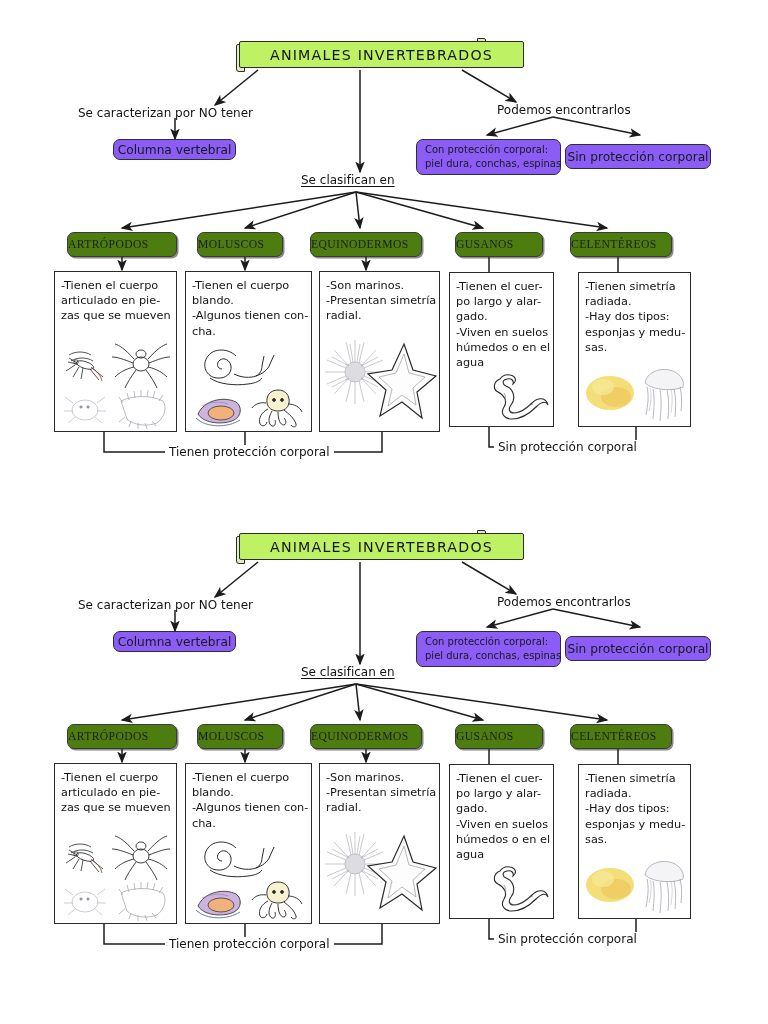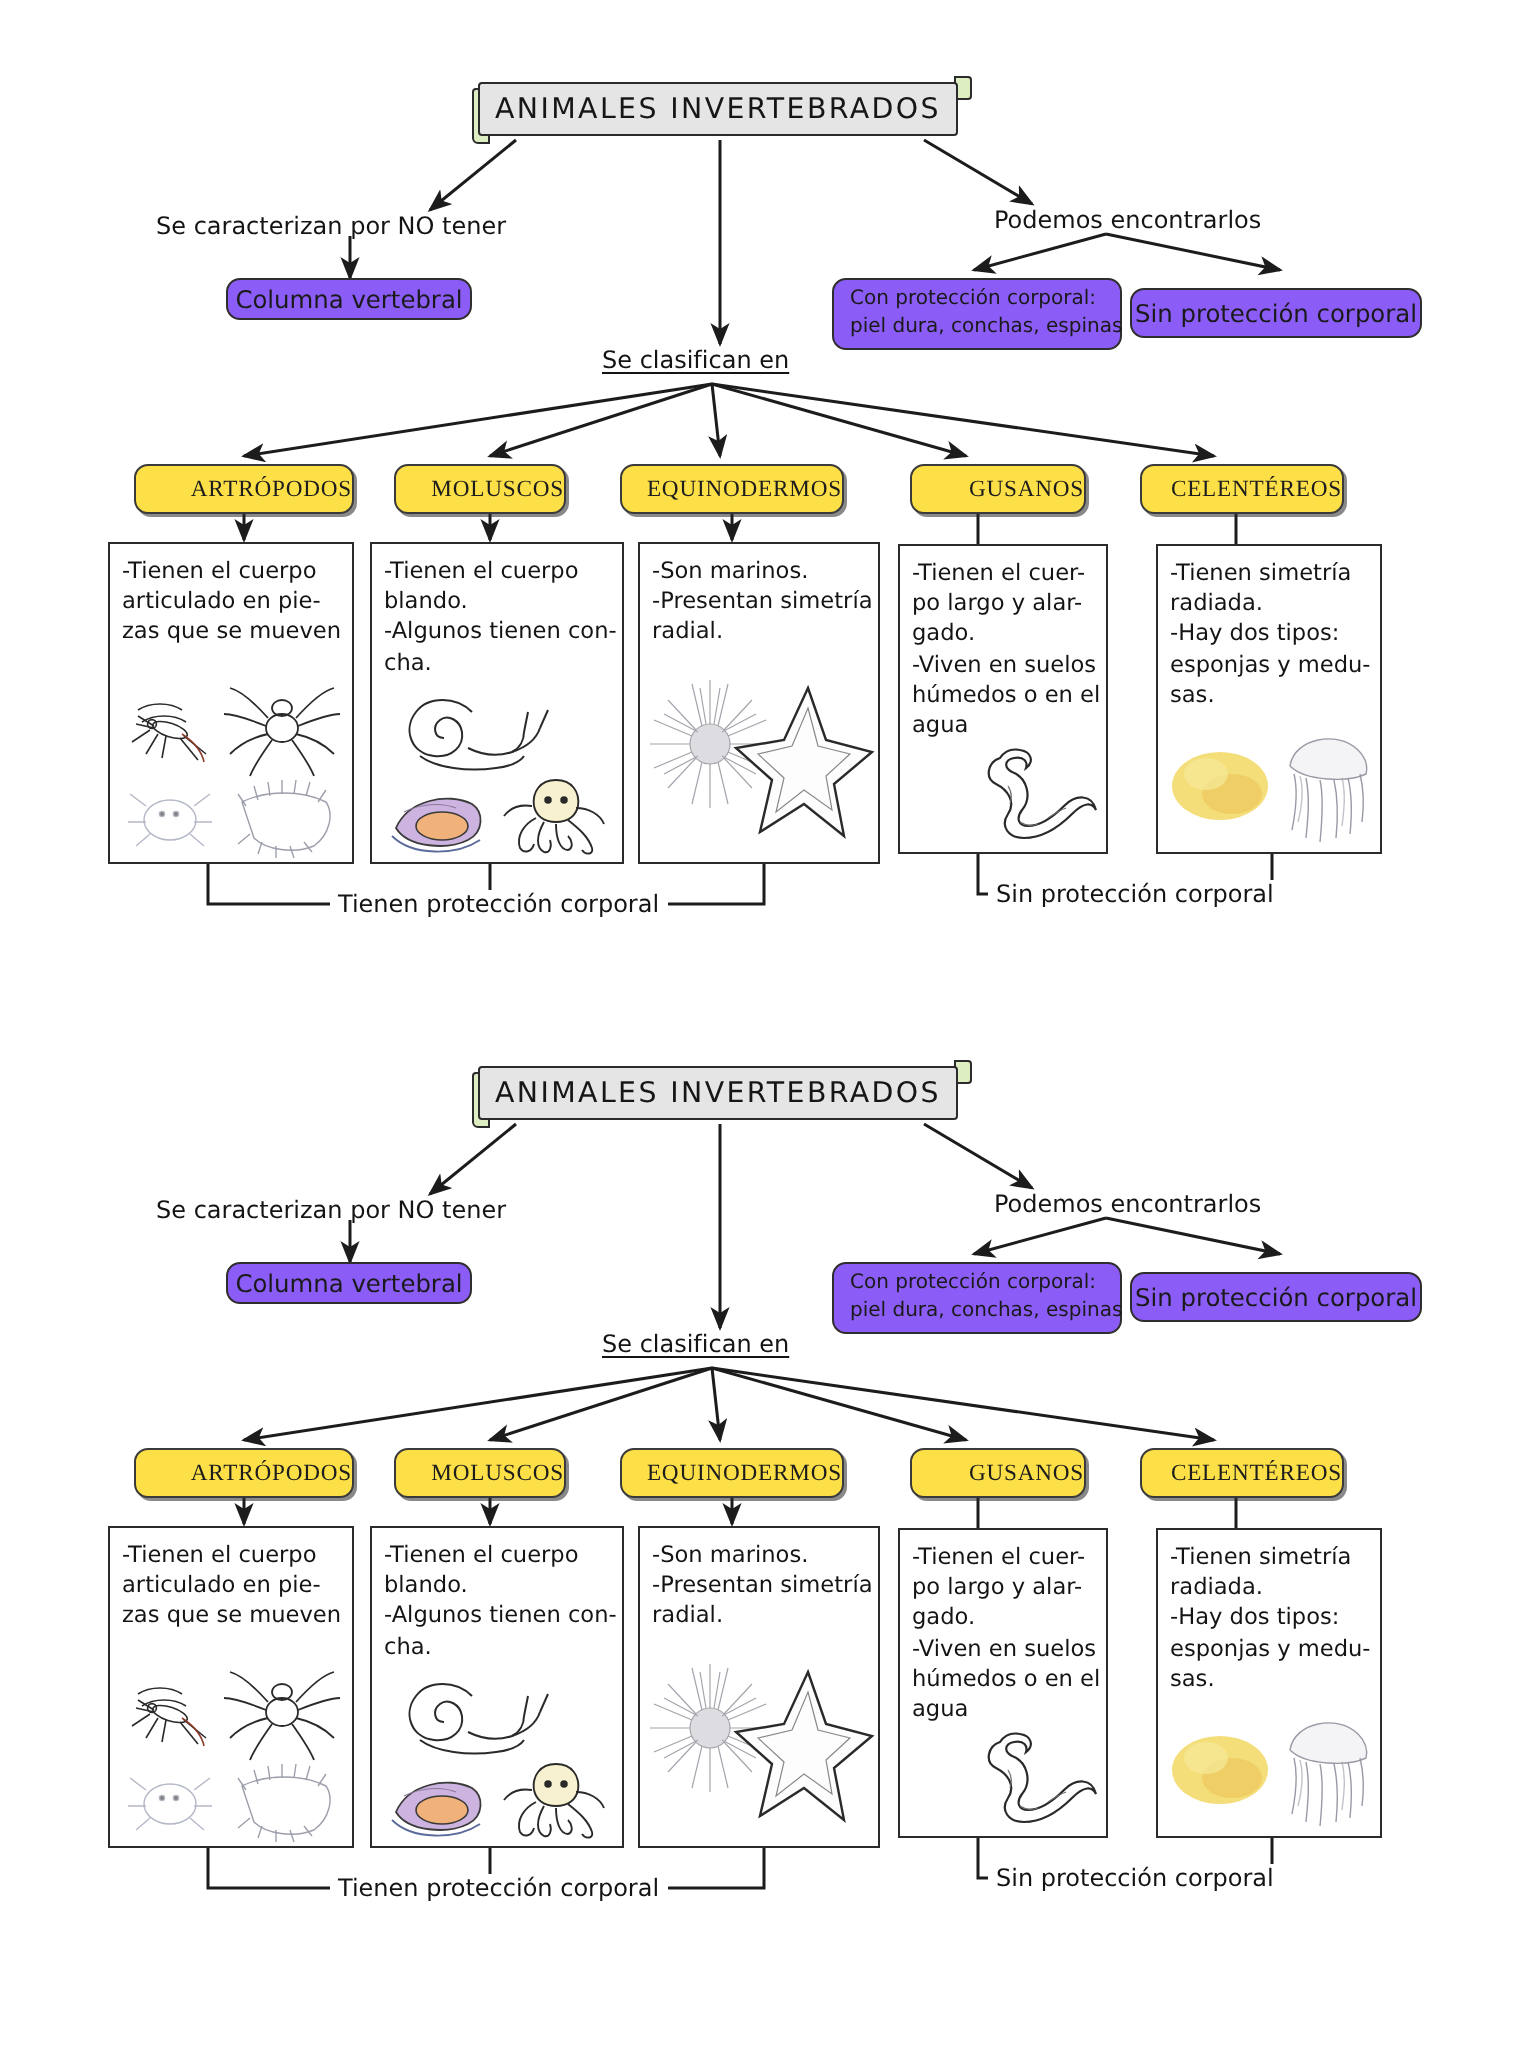--- a/index.html
+++ b/index.html
@@ -13,22 +13,22 @@
   .page{position:relative;width:768px;height:1024px;background:#fff;}
 
   
   .diagram{position:absolute;left:0;width:768px;height:480px;}
 
   
   .links{position:absolute;left:0;top:0;width:768px;height:480px;overflow:visible;}
 
   
   .banner{
-    position:absolute;left:239px;top:41px;width:240px;height:27px;
-    background:#e5e5e5;border:1.6px solid #2b2b2b;border-radius:2px;
+    position:absolute;left:239px;top:41px;width:285px;height:27px;
+    background:#bef264;border:1.6px solid #2b2b2b;border-radius:2px;
     display:flex;align-items:center;justify-content:center;
     box-sizing:border-box;
   }
   .banner-text{
     font-size:14.2px;letter-spacing:1.2px;color:#161616;
     font-family:"DejaVu Sans", sans-serif;font-weight:500;white-space:nowrap;
   }
   .banner-curl{
     position:absolute;border:1.5px solid #2b2b2b;background:#ddeec2;
   }
@@ -48,23 +48,23 @@
     background:#8b5cf6;box-sizing:border-box;
     display:flex;flex-direction:column;align-items:flex-start;justify-content:center;
     padding:3px 8px;
   }
   .rbox .line{font-size:10px;line-height:14px;white-space:nowrap;font-family:"DejaVu Sans", sans-serif;}
   .rbox.centered{align-items:center;}
   .rbox.centered .line{font-size:12.2px;}
 
   
   .chip{
-    position:absolute;height:25px;background:#fde047;
+    position:absolute;height:25px;background:#4d7c0f;
     border:1.5px solid #3a3a3a;border-radius:7px;box-sizing:border-box;
-    display:flex;align-items:center;justify-content:flex-end;
+    display:flex;align-items:center;justify-content:flex-start;
     box-shadow:1.5px 1.5px 0 rgba(40,40,40,.55);
   }
   .chip span{
     font-family:"Liberation Serif", serif;font-size:11.6px;
     letter-spacing:.4px;color:#1d1d1d;white-space:nowrap;
   }
 
   
   .panel{
     position:absolute;background:#fff;border:1.5px solid #2b2b2b;

